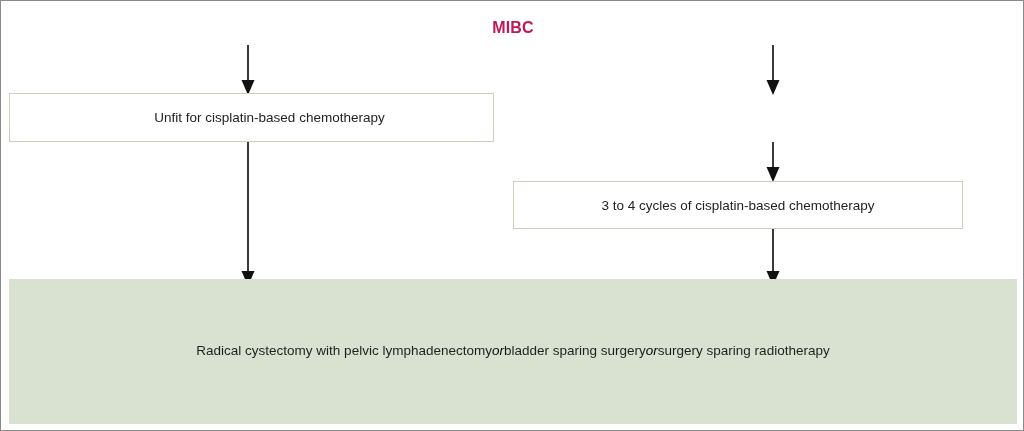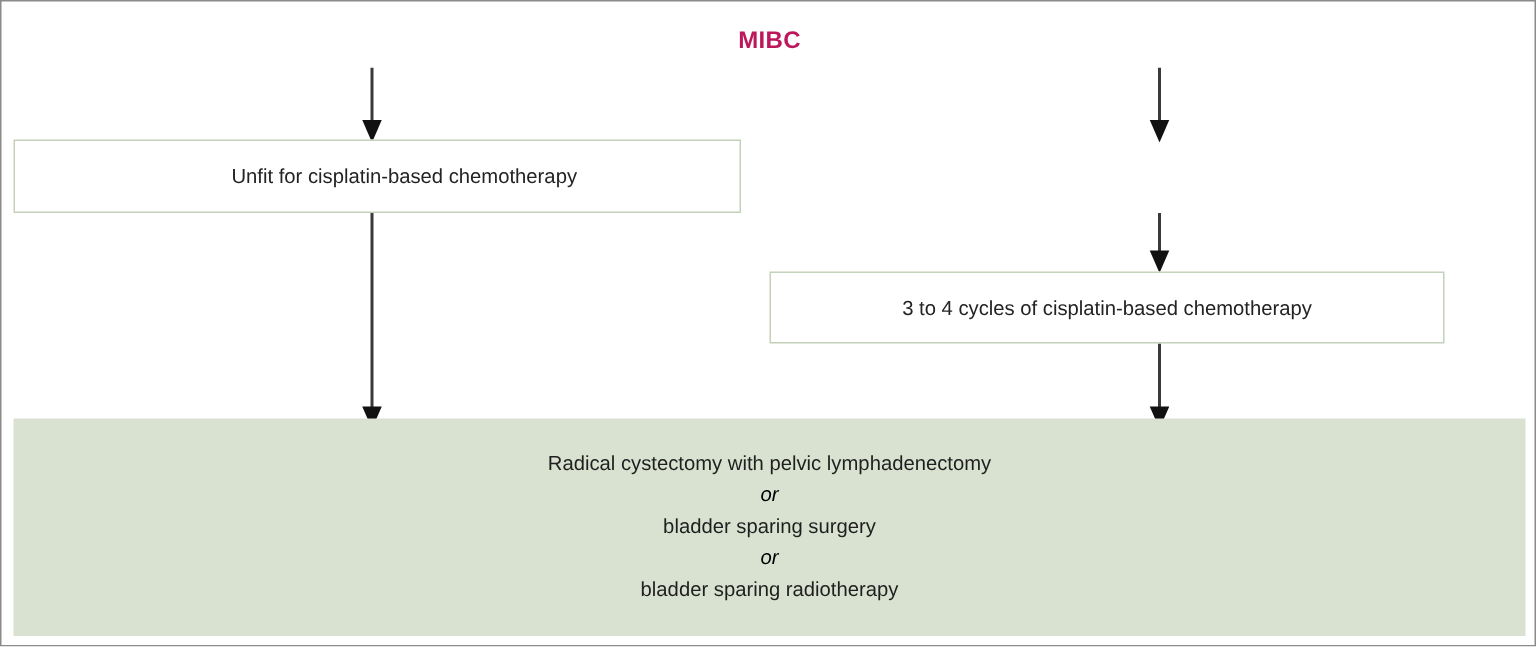--- a/index.html
+++ b/index.html
@@ -70,21 +70,21 @@
 
   
   #panel-treatment {
     position: absolute;
     left: 8px;
     top: 278px;
     width: 1008px;
     height: 145px;
     background: #d9e2d1;
     display: flex;
-    flex-direction: column;
+    flex-direction: row;
     align-items: center;
     justify-content: center;
     text-align: center;
   }
   #panel-treatment .treat-line {
     font-size: 13.5px;
     color: #1f1f1f;
     line-height: 1.55;
   }
   #panel-treatment .treat-or {
@@ -150,16 +150,16 @@
       <line x1="9" y1="0" x2="9" y2="45" stroke="#3a3a3a" stroke-width="2"></line>
       <polygon points="2.5,42 15.5,42 9,57" fill="#111111"></polygon>
     </svg>
   </div>
 
   <div id="panel-treatment">
     <div class="treat-line">Radical cystectomy with pelvic lymphadenectomy</div>
     <div class="treat-or">or</div>
     <div class="treat-line">bladder sparing surgery</div>
     <div class="treat-or">or</div>
-    <div class="treat-line">bladder sparing radiotherapy</div>
+    <div class="treat-line">surgery sparing radiotherapy</div>
   </div>
 
 </div>
 
 </body></html>

